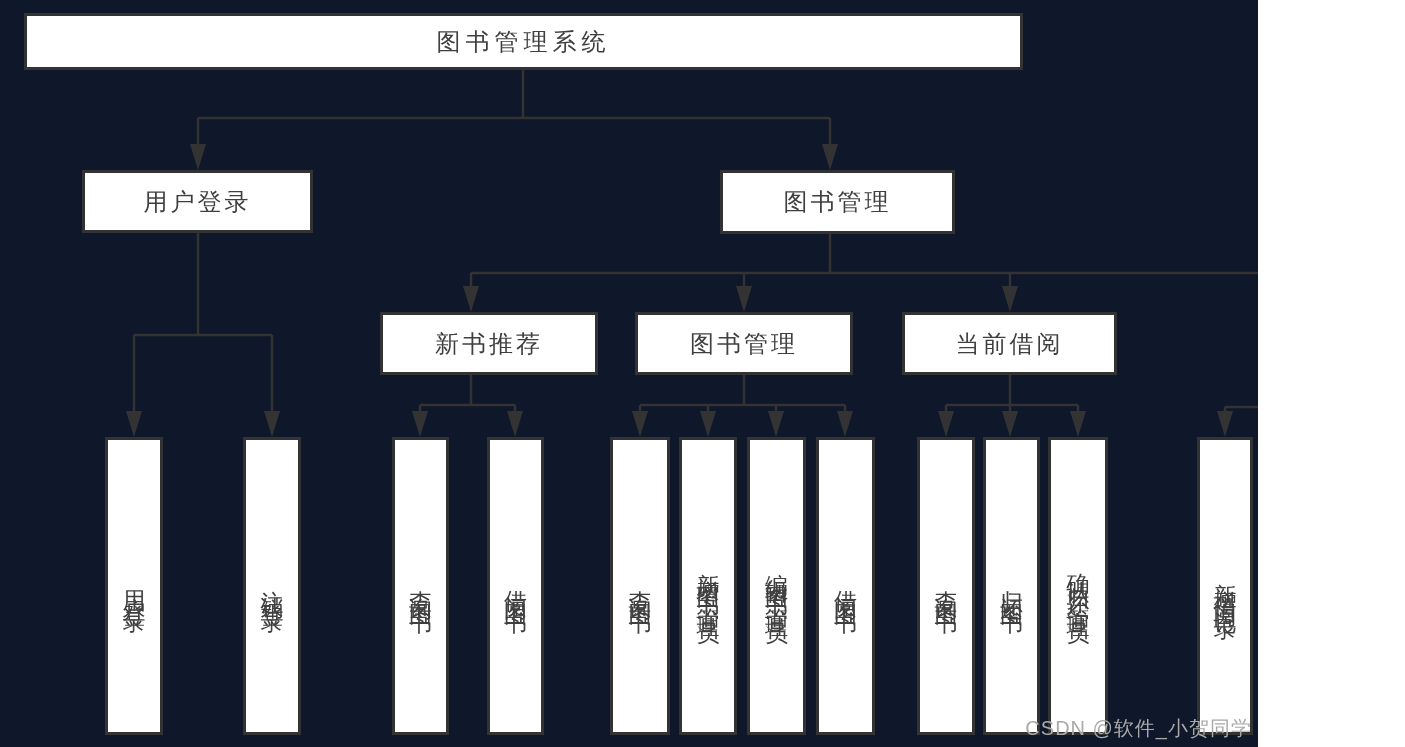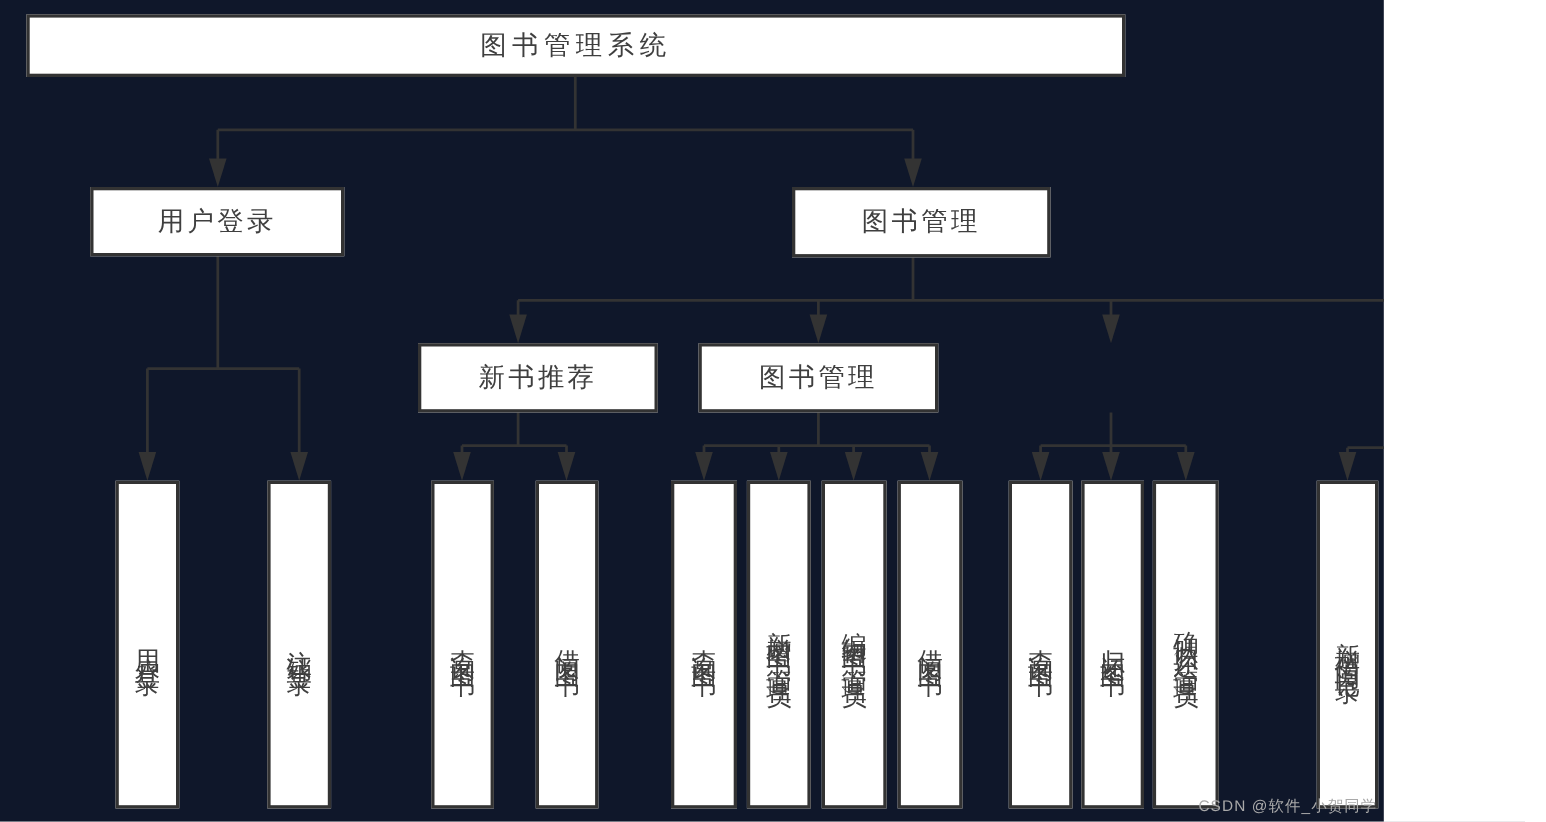--- a/index.html
+++ b/index.html
@@ -15,21 +15,21 @@
     text-align:center;line-height:1;
   }
   .h{font-size:24px;letter-spacing:3px;}
   .title{letter-spacing:5px;}
   .v{
     writing-mode:vertical-rl;
     font-size:23px;letter-spacing:7px;
   }
   .watermark{
     position:absolute;z-index:3;right:6px;bottom:5px;
-    font-size:14px;color:#a9a9a9;letter-spacing:1px;white-space:nowrap;
+    font-size:20px;color:#a9a9a9;letter-spacing:1px;white-space:nowrap;
   }
 </style>
 </head>
 <body>
 
 <div class="canvas">
 
   <svg class="connectors" width="1405" height="747" viewBox="0 0 1405 747" xmlns="http://www.w3.org/2000/svg">
     <g stroke="#333333" stroke-width="2.5" fill="none">
       <path d="M523 70 V118 M198 118 H830 M198 118 V152 M830 118 V152"></path>
@@ -63,20 +63,21 @@
     </g>
   </svg>
 
   <div class="node h title" style="left:24px;top:13px;width:999px;height:57px">图书管理系统</div>
 
   <div class="node h" style="left:82px;top:170px;width:231px;height:63px">用户登录</div>
   <div class="node h" style="left:720px;top:170px;width:235px;height:64px">图书管理</div>
 
   <div class="node h" style="left:380px;top:312px;width:218px;height:63px">新书推荐</div>
   <div class="node h" style="left:635px;top:312px;width:218px;height:63px">图书管理</div>
+  <div class="node h" style="left:902px;top:312px;width:215px;height:63px">当前借阅</div>
 
   <div class="node v" style="left:105px;top:437px;width:58px;height:298px">用户登录</div>
   <div class="node v" style="left:243px;top:437px;width:58px;height:298px">注销登录</div>
 
   <div class="node v" style="left:392px;top:437px;width:57px;height:298px">查询图书</div>
   <div class="node v" style="left:487px;top:437px;width:57px;height:298px">借阅图书</div>
 
   <div class="node v" style="left:610px;top:437px;width:60px;height:298px">查询图书</div>
   <div class="node v" style="left:679px;top:437px;width:58px;height:298px">新增图书（管理员）</div>
   <div class="node v" style="left:747px;top:437px;width:59px;height:298px">编辑图书（管理员）</div>

